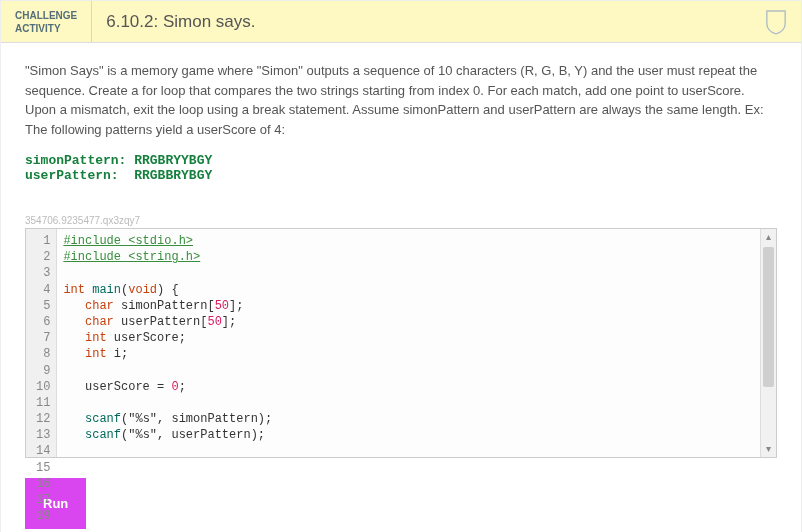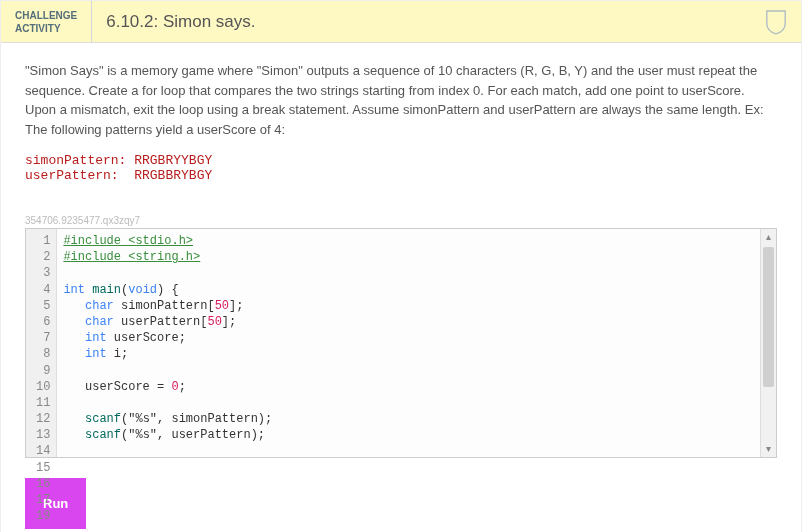--- a/index.html
+++ b/index.html
@@ -54,23 +54,24 @@
     padding: 18px 24px 10px 24px;
   }
   .desc {
     color: #555;
     line-height: 1.5;
     font-size: 13px;
   }
   .mono-block {
     font-family: "Courier New", monospace;
     font-size: 13px;
-    color: #b91c1c;
+    color: #15803d;
     margin: 14px 0 32px 0;
     white-space: pre;
+    font-weight: bold;
   }
   .hash {
     font-size: 10px;
     color: #bbb;
     margin-top: 30px;
     margin-bottom: 2px;
   }
   .editor-row {
     display: flex;
     align-items: flex-start;
@@ -99,21 +100,21 @@
     flex: 1;
     font-family: "Courier New", monospace;
     font-size: 12px;
     padding: 4px 6px;
     line-height: 1.35;
     overflow: hidden;
     white-space: pre;
     position: relative;
   }
   .code .line { height: 1.35em; }
-  .kw   { color: #3b82f6; }   
+  .kw   { color: #c2410c; }   
   .pp   { color: #388e3c; text-decoration: underline; }   
   .num  { color: #d81b60; }
   .fn   { color: #00695c; }   
   .scroll {
     width: 16px;
     background: #f1f1f1;
     border-left: 1px solid #ddd;
     position: relative;
   }
   .scroll .up, .scroll .down {

